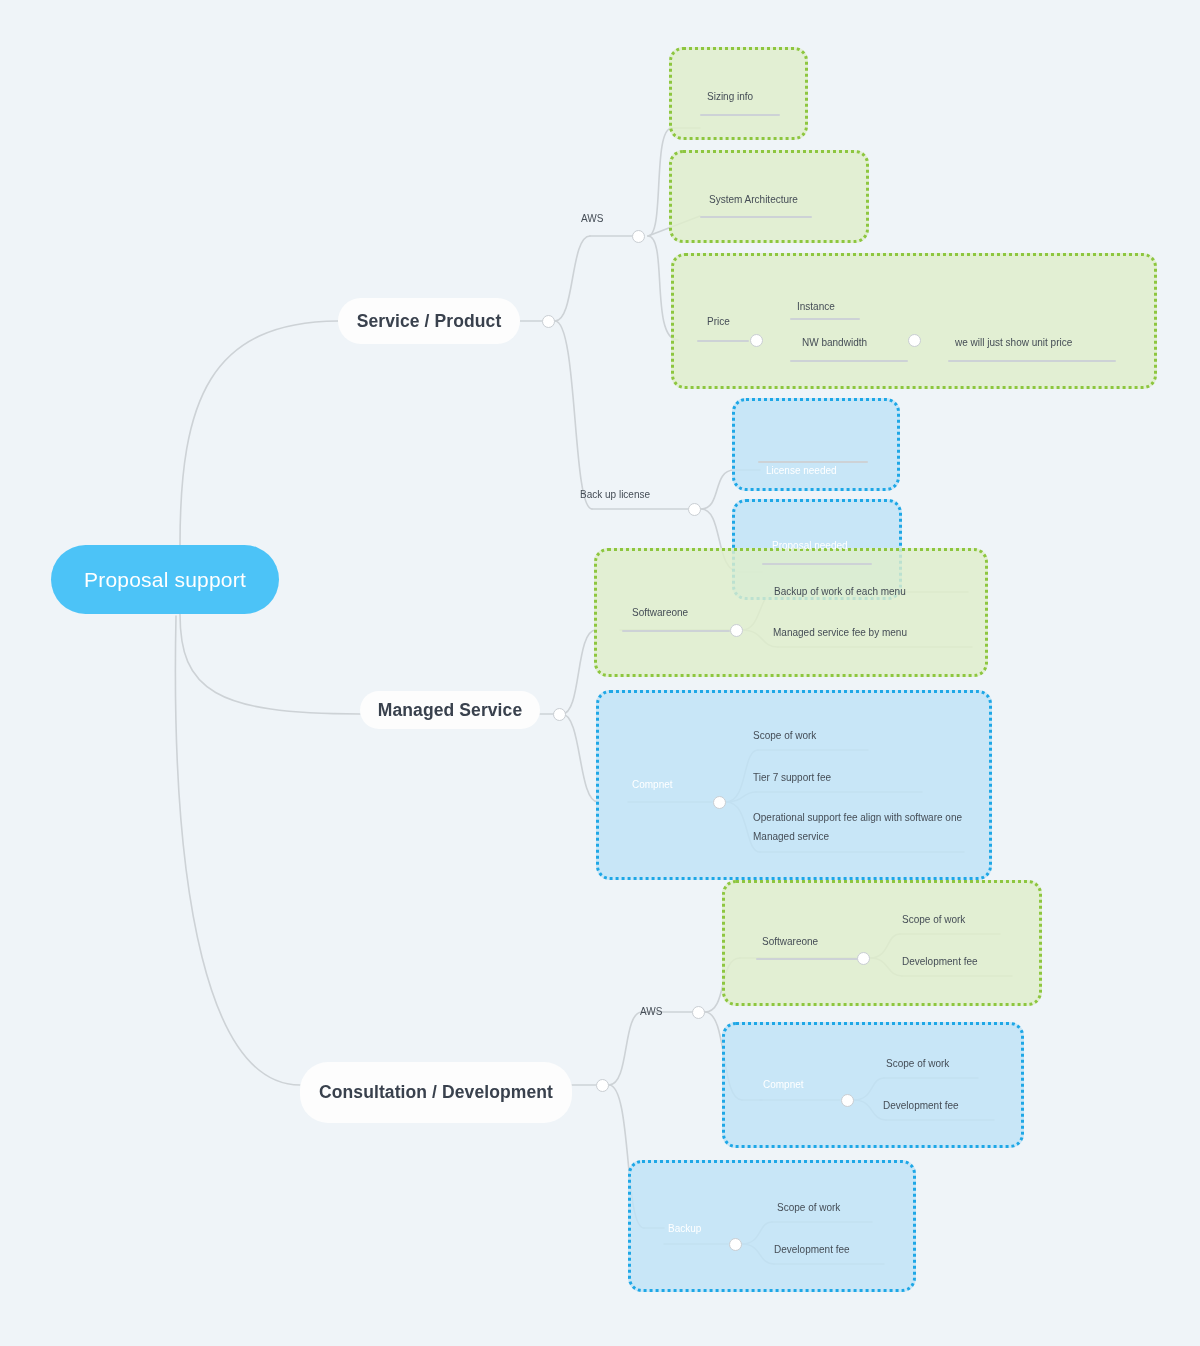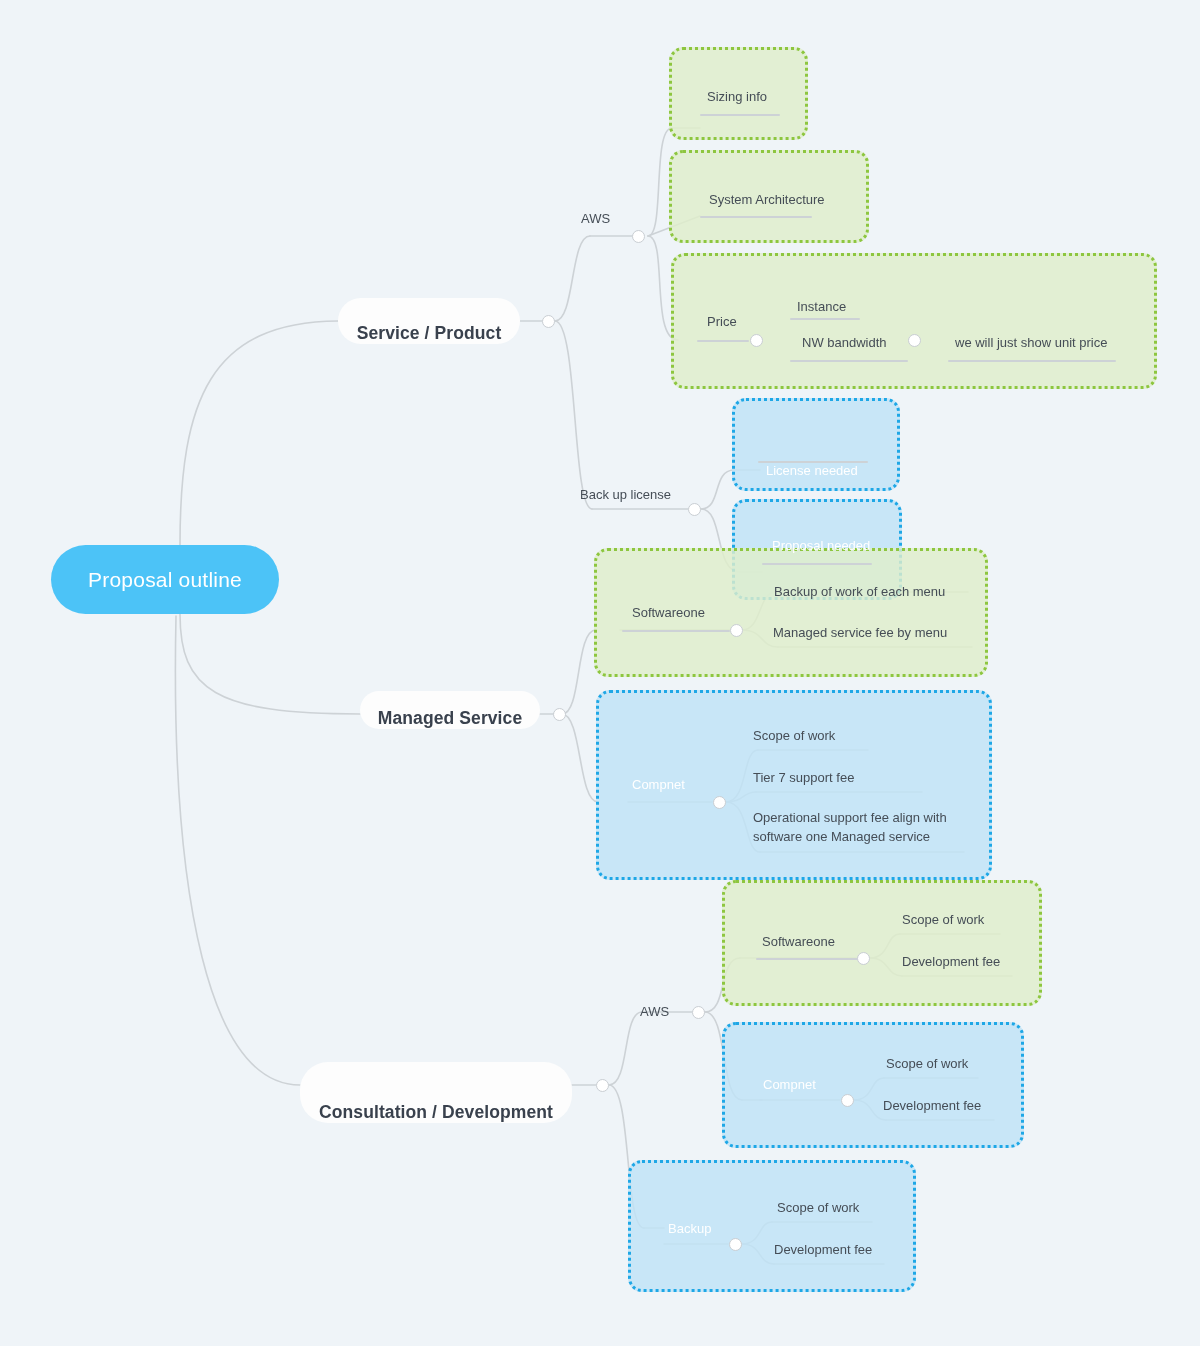--- a/index.html
+++ b/index.html
@@ -22,21 +22,21 @@
     color:#ffffff;
     font-size:21px;
     letter-spacing:.2px;
     padding:0 26px;
     box-sizing:border-box;
   }
 
   
   .branch-pill{
     position:absolute;
-    display:flex;align-items:flex-end;justify-content:center;
+    display:flex;align-items:center;justify-content:center;
     background:#fdfdfd;
     border-radius:28px;
     color:#39414d;
     font-size:17.5px;
     font-weight:bold;
     letter-spacing:.1px;
     padding:0 28px;
     box-sizing:border-box;
     white-space:nowrap;
   }
@@ -49,21 +49,21 @@
     border:3px dotted #8dc63f;
     background:rgba(223,238,203,0.82);
   }
   .group-box.green{border-color:#8dc63f;background:rgba(223,238,203,0.82);}
   .group-box.blue{border-color:#1ea7e6;background:rgba(191,227,247,0.82);}
 
   
   .node-label{
     position:absolute;
     color:#454d56;
-    font-size:13px;
+    font-size:10px;
     line-height:19px;
     white-space:nowrap;
   }
   .node-label.multiline{white-space:normal;}
   .node-label.white{color:#ffffff;}
 
   
   .leaf-underline{
     position:absolute;
     height:1.6px;
@@ -176,21 +176,21 @@
 
   <div class="group-box blue" style="left:596px;top:690px;width:396px;height:190px;"></div>
 
   <div class="group-box green" style="left:722px;top:880px;width:320px;height:126px;"></div>
 
   <div class="group-box blue" style="left:722px;top:1022px;width:302px;height:126px;"></div>
 
   <div class="group-box blue" style="left:628px;top:1160px;width:288px;height:132px;"></div>
 
   <div class="root-node" style="left:51px;top:545px;width:228px;height:69px;">
-    <span>Proposal outline</span>
+    <span>Proposal support</span>
   </div>
 
   <div class="branch-pill" style="left:338px;top:298px;width:182px;height:46px;">
     <span>Service / Product</span>
   </div>
 
   <div class="branch-pill" style="left:360px;top:691px;width:180px;height:38px;">
     <span>Managed Service</span>
   </div>
 

